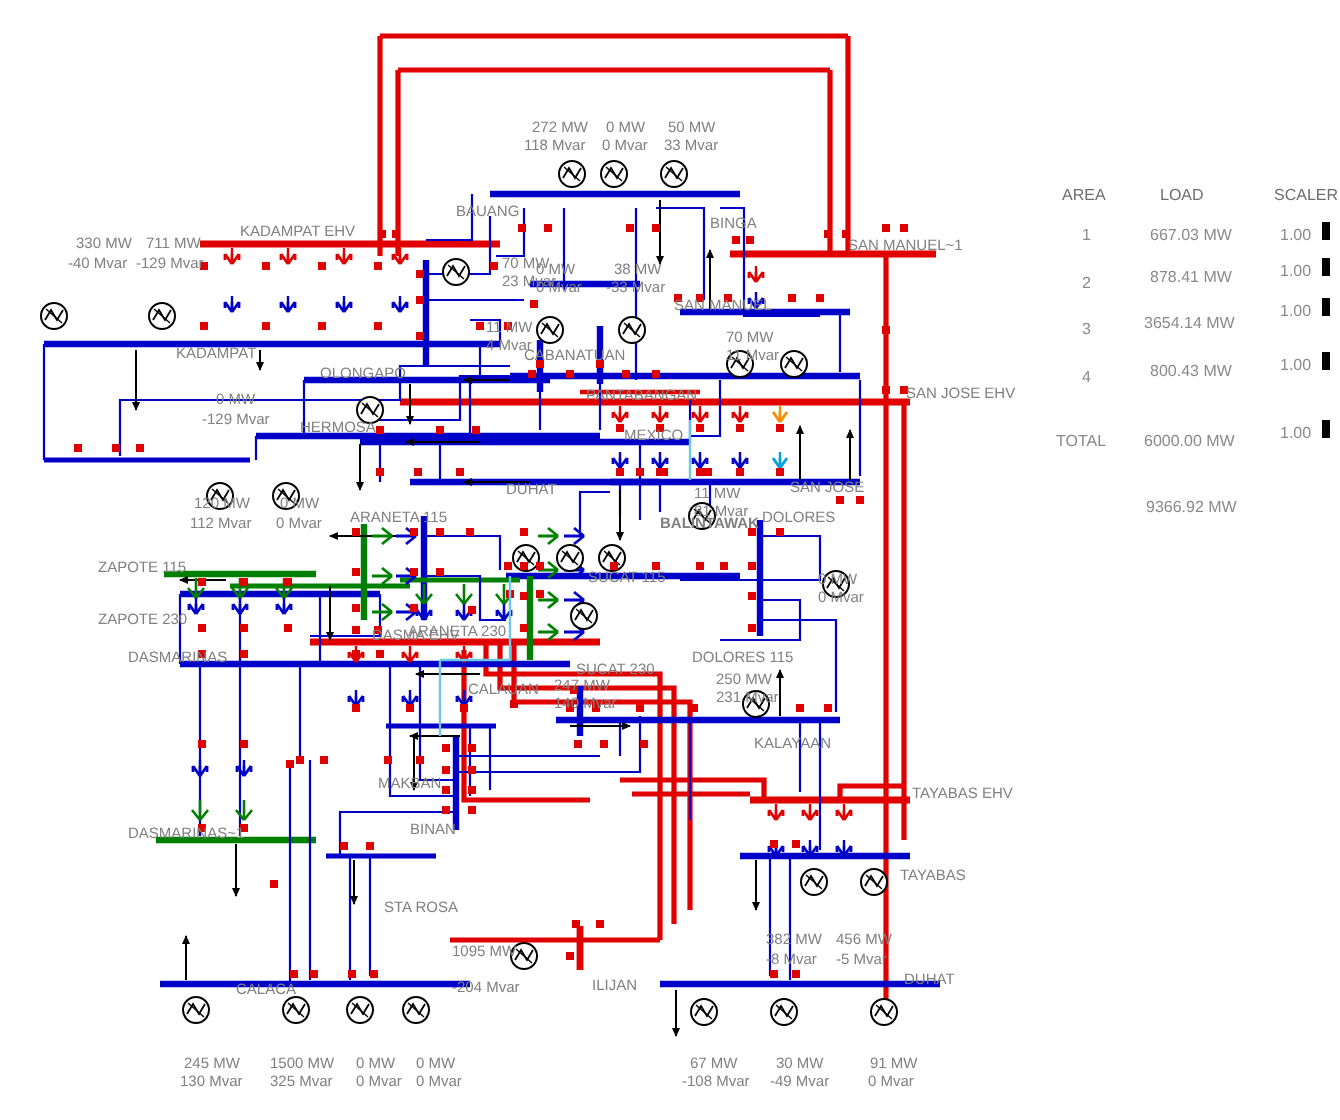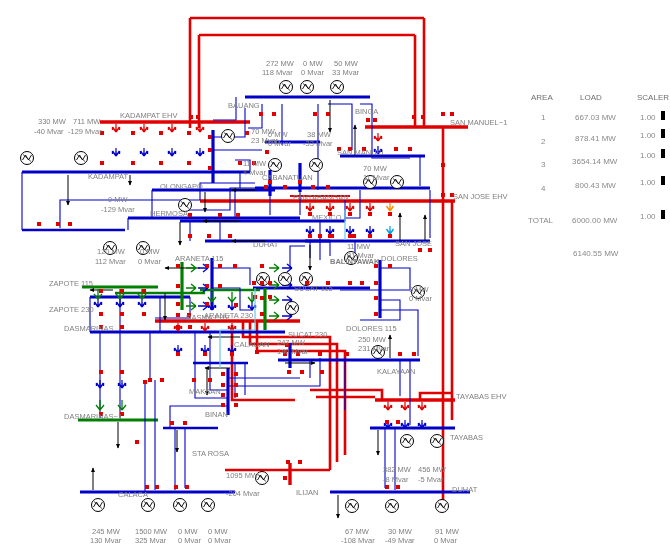--- a/index.html
+++ b/index.html
@@ -518,21 +518,21 @@
 
 <div class="lbl" style="left:120px;top:112px;">KADAMPAT EHV</div>
 <div class="lbl" style="left:88px;top:173px;">KADAMPAT</div>
 <div class="lbl" style="left:160px;top:183px;">OLONGAPO</div>
 <div class="lbl" style="left:150px;top:210px;">HERMOSA</div>
 <div class="lbl" style="left:228px;top:102px;">BAUANG</div>
 <div class="lbl" style="left:355px;top:90px;margin-top:18px;">BINGA</div>
 <div class="lbl" style="left:262px;top:174px;text-align:right;">CABANATUAN</div>
 <div class="lbl" style="left:293px;top:194px;">PANTABANGAN</div>
 <div class="lbl" style="left:337px;top:149px;">SAN MANUEL</div>
-<div class="lbl" style="left:424px;top:119px;margin-left:26px;">SAN MANUEL~1</div>
+<div class="lbl" style="left:424px;top:119px;">SAN MANUEL~1</div>
 <div class="lbl" style="left:453px;top:193px;">SAN JOSE EHV</div>
 <div class="lbl" style="left:395px;top:240px;">SAN JOSE</div>
 <div class="lbl" style="left:312px;top:214px;">MEXICO</div>
 <div class="lbl" style="left:253px;top:241px;">DUHAT</div>
 <div class="lbl" style="left:330px;top:258px;font-weight:bold;">BALINTAWAK</div>
 <div class="lbl" style="left:381px;top:255px;">DOLORES</div>
 <div class="lbl" style="left:322px;top:325px;padding-left:24px;">DOLORES 115</div>
 <div class="lbl" style="left:175px;top:255px;">ARANETA 115</div>
 <div class="lbl" style="left:204px;top:312px;">ARANETA 230</div>
 <div class="lbl" style="left:294px;top:285px;">SUCAT 115</div>
@@ -630,13 +630,13 @@
 <div class="tbl" style="left:541px;top:184px;">4</div>
 <div class="tbl" style="left:575px;top:181px;">800.43 MW</div>
 <div class="tbl" style="left:640px;top:178px;">1.00</div>
 <div class="scalerbox" style="left:661px;top:176px;"></div>
 
 <div class="tbl" style="left:528px;top:216px;">TOTAL</div>
 <div class="tbl" style="left:572px;top:216px;">6000.00 MW</div>
 <div class="tbl" style="left:640px;top:212px;">1.00</div>
 <div class="scalerbox" style="left:661px;top:210px;"></div>
 
-<div class="tbl" style="left:573px;top:249px;">6140.55 MW</div>
+<div class="tbl" style="left:573px;top:249px;">9366.92 MW</div>
 
 </body></html>

